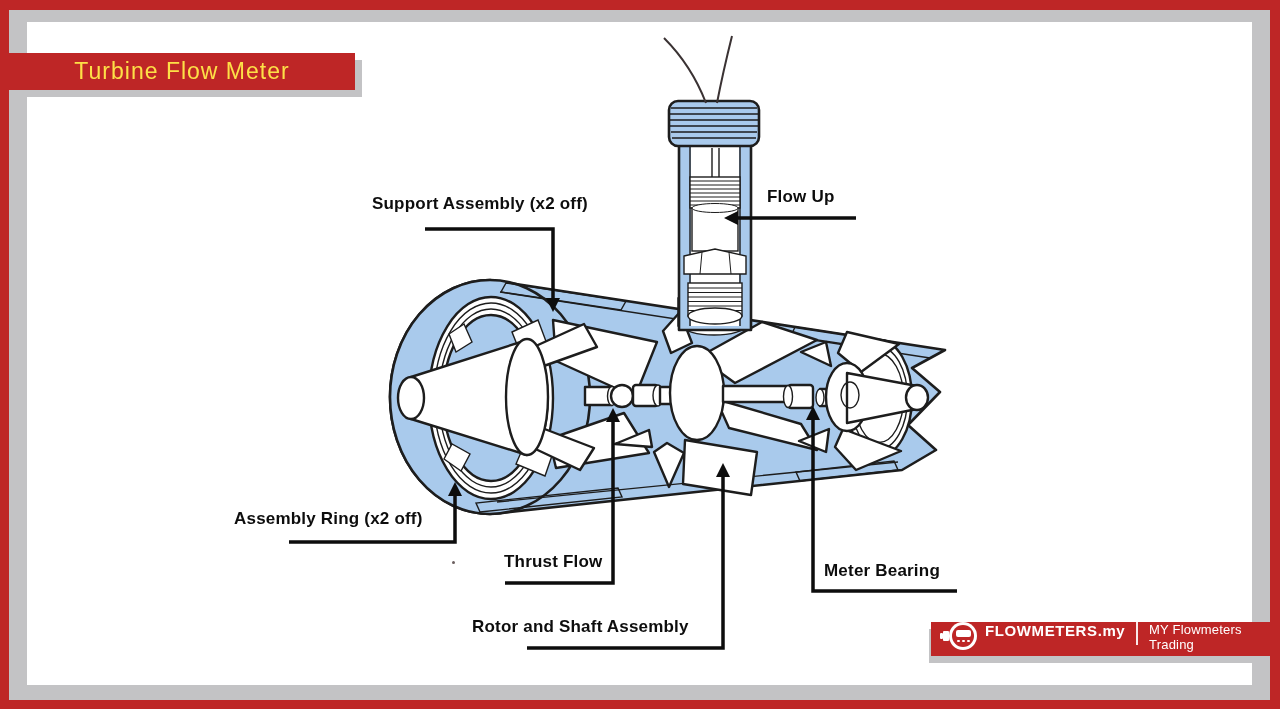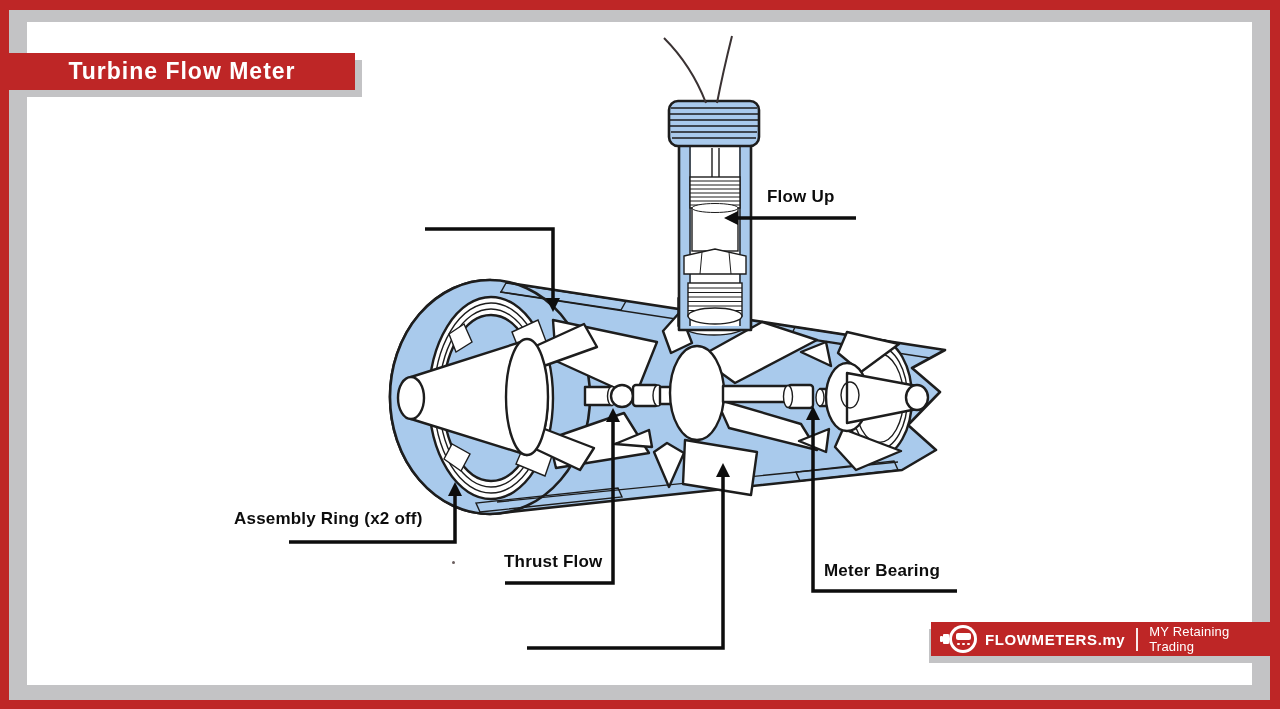--- a/index.html
+++ b/index.html
@@ -9,42 +9,42 @@
   html,body{margin:0;padding:0;background:#888;}
   .stage{position:relative;width:1280px;height:709px;background:var(--c-red);
          overflow:hidden;font-family:"Liberation Sans",sans-serif;}
   .gray-frame{position:absolute;left:9px;top:10px;right:10px;bottom:9px;background:var(--c-gray);}
   .content{position:absolute;left:27px;top:22px;width:1225px;height:663px;background:#fff;}
 
   
   .title-shadow{position:absolute;left:16px;top:60px;width:346px;height:37px;background:var(--c-gray);}
   .title-banner{position:absolute;left:9px;top:53px;width:346px;height:37px;background:var(--c-red);
                 display:flex;align-items:center;justify-content:center;}
-  .title-banner span{color:#ffffff;font-size:23px;font-weight:700;letter-spacing:1px;}
+  .title-banner span{color:#fde047;font-size:23px;font-weight:400;letter-spacing:1px;}
 
   
   .diagram{position:absolute;left:0;top:0;width:1280px;height:709px;}
   .lbl{position:absolute;font-weight:bold;font-size:17px;color:var(--c-label_ink);
        white-space:nowrap;letter-spacing:.2px;}
   .speck{position:absolute;left:452px;top:561px;width:3px;height:3px;border-radius:50%;background:#6b5f5f;}
 
   
   .ol{stroke:var(--c-outline);stroke-width:2.4;stroke-linejoin:round;stroke-linecap:round;}
   .ol25{stroke:var(--c-outline);stroke-width:2.6;stroke-linejoin:round;}
   .thin{stroke:var(--c-outline);stroke-width:1.4;fill:none;}
   .hair{stroke:var(--c-outline);stroke-width:1;fill:none;}
   .blue{fill:var(--c-body_blue);}
   .wht{fill:#fff;}
   .nofill{fill:none;}
   .lead{stroke:#0d0d0d;stroke-width:3.5;fill:none;}
 
   
   .footer-shadow{position:absolute;left:929px;top:629px;width:330px;height:34px;background:var(--c-gray);}
   .footer-banner{position:absolute;left:931px;top:622px;width:339px;height:34px;background:var(--c-red);
-                 display:flex;align-items:center;box-sizing:border-box;padding-left:18px;}
+                 display:flex;box-sizing:border-box;padding-left:18px;}
   .logo{position:relative;width:28px;height:28px;flex:0 0 auto;margin-right:8px;}
   .logo-outer{position:absolute;inset:0;border-radius:50%;background:#fff;}
   .logo-inner{position:absolute;left:3px;top:3px;width:22px;height:22px;border-radius:50%;background:var(--c-red);}
   .logo-display{position:absolute;left:6.5px;top:8px;width:15px;height:7px;background:#fff;border-radius:2px;}
   .logo-dots{position:absolute;left:8px;top:17.5px;display:flex;gap:2.5px;}
   .logo-dots i{width:2.6px;height:2.6px;border-radius:50%;background:#fff;}
   .logo-stub{position:absolute;left:-6px;top:9px;width:6px;height:10px;background:#fff;border-radius:1px;}
   .logo-stub2{position:absolute;left:-9px;top:11px;width:3px;height:6px;background:#fff;border-radius:1px;}
   .brand{color:#fff;font-weight:bold;font-size:15px;letter-spacing:.6px;}
   .divider{width:2px;height:23px;background:#fff;opacity:.9;margin:0 11px;}
@@ -164,23 +164,25 @@
     <g>
       <path class="lead" d="M 425,229 L 553,229 L 553,300" marker-end="url(#arr)"></path>
       <path class="lead" d="M 856,218 L 736,218" marker-end="url(#arr)"></path>
       <path class="lead" d="M 289,542 L 455,542 L 455,494" marker-end="url(#arr)"></path>
       <path class="lead" d="M 505,583 L 613,583 L 613,420" marker-end="url(#arr)"></path>
       <path class="lead" d="M 527,648 L 723,648 L 723,475" marker-end="url(#arr)"></path>
       <path class="lead" d="M 957,591 L 813,591 L 813,418" marker-end="url(#arr)"></path>
     </g>
   </svg>
 
+  <div class="lbl" style="left:372px;top:194px">Support Assembly (x2 off)</div>
   <div class="lbl" style="left:767px;top:187px">Flow Up</div>
   <div class="lbl" style="left:234px;top:509px">Assembly Ring (x2 off)</div>
   <div class="lbl" style="left:504px;top:552px">Thrust Flow</div>
+  <div class="lbl" style="left:472px;top:617px">Rotor and Shaft Assembly</div>
   <div class="lbl" style="left:824px;top:561px">Meter Bearing</div>
 
   <div class="speck"></div>
 
   <div class="title-shadow"></div>
   <div class="title-banner">
     <span>Turbine Flow Meter</span>
   </div>
 
   <div class="footer-shadow"></div>
@@ -192,15 +194,15 @@
       <span class="logo-inner"></span>
       <span class="logo-display"></span>
       <span class="logo-dots">
           <i></i>
           <i></i>
           <i></i>
         </span>
     </div>
     <span class="brand">FLOWMETERS.my</span>
     <span class="divider"></span>
-    <span class="tagline">MY Retaining Trading</span>
+    <span class="tagline">MY Flowmeters Trading</span>
   </div>
 </div>
 
 </body></html>

